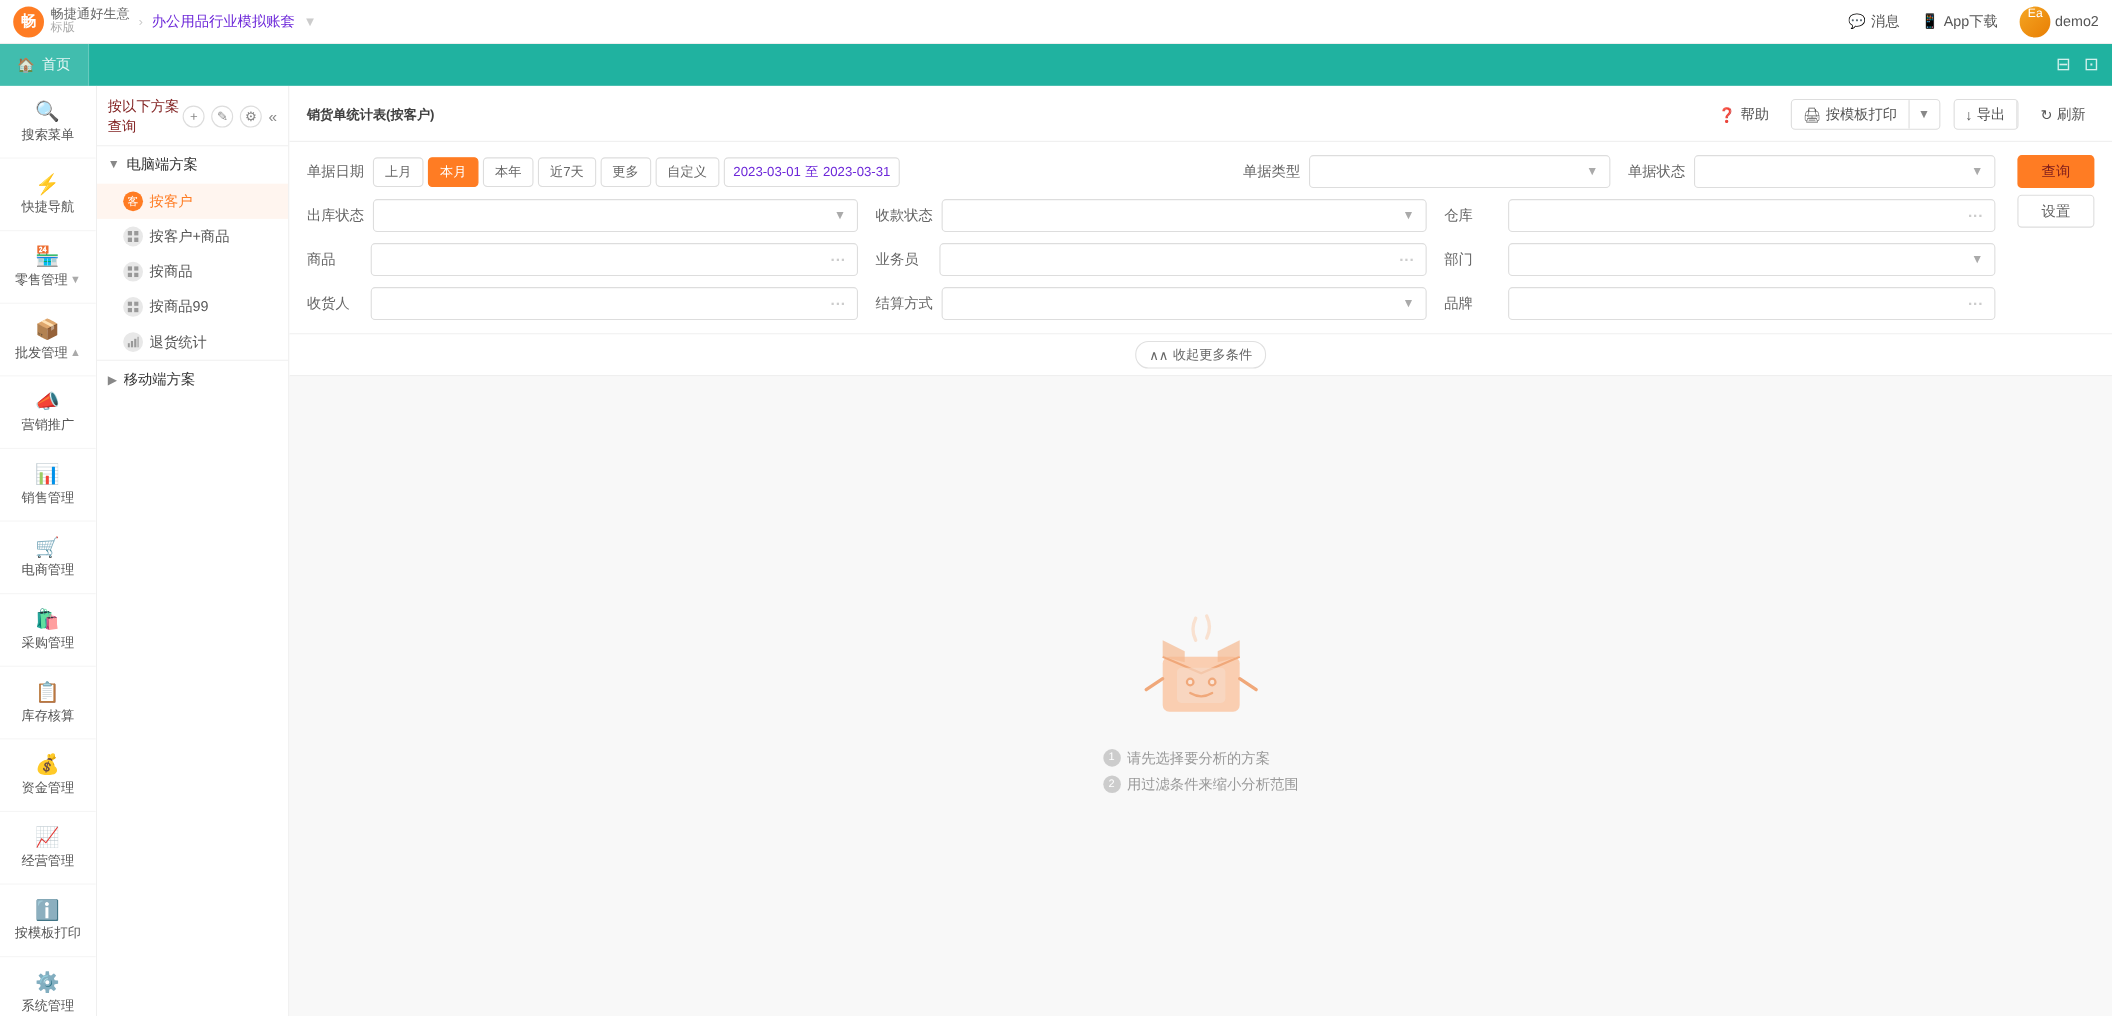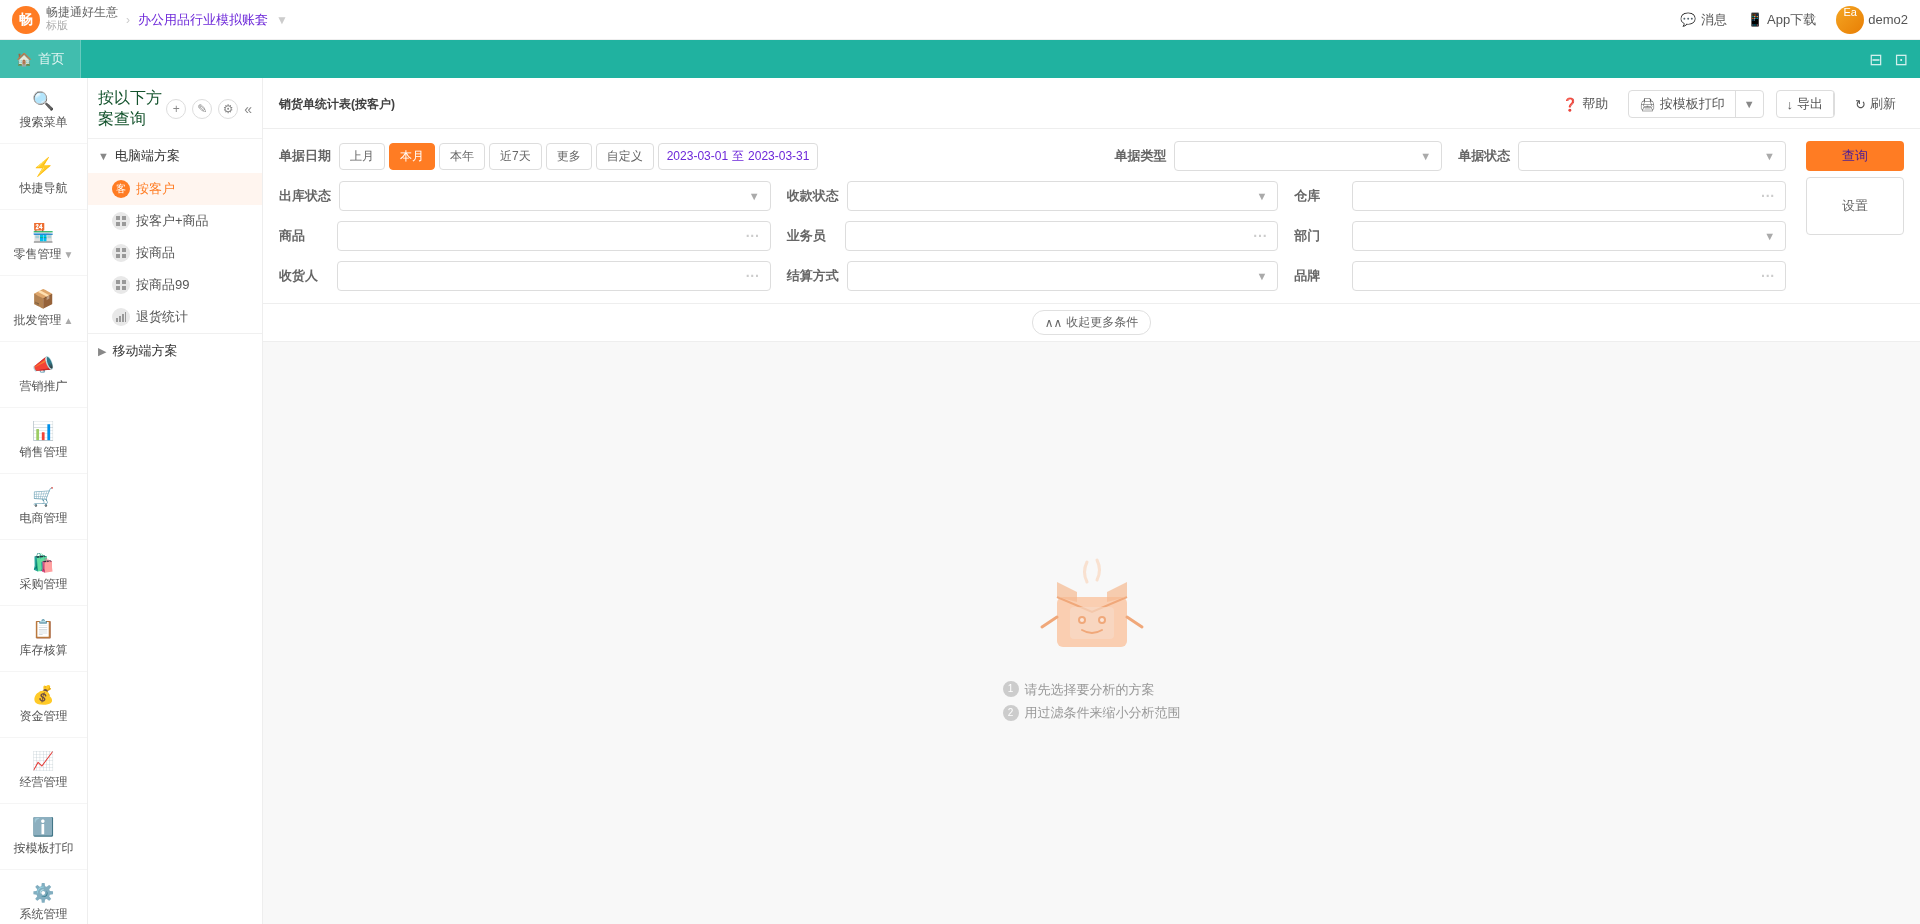--- a/index.html
+++ b/index.html
@@ -165,22 +165,22 @@
       overflow-y: auto;
     }
     .plan-panel-header {
       padding: 10px 10px 8px;
       display: flex;
       align-items: center;
       justify-content: space-between;
       border-bottom: 1px solid #f0f0f0;
     }
     .plan-panel-title {
-      font-size: 16px;
-      color: #14532d;
+      font-size: 13px;
+      color: #7f1d1d;
       font-weight: 500;
     }
     .plan-panel-actions {
       display: flex;
       gap: 6px;
       align-items: center;
     }
     .plan-action-btn {
       width: 20px;
       height: 20px;
@@ -306,21 +306,20 @@
       display: flex;
       align-items: center;
       gap: 8px;
       flex: 1;
     }
     .filter-label {
       font-size: 13px;
       color: #666;
       white-space: nowrap;
       min-width: 50px;
-      font-weight: bold;
     }
     .filter-control {
       flex: 1;
       border: 1px solid #ddd;
       border-radius: 4px;
       padding: 5px 10px;
       font-size: 13px;
       color: #333;
       background: #fff;
       cursor: pointer;
@@ -359,34 +358,34 @@
     
     .query-buttons {
       display: flex;
       flex-direction: column;
       gap: 6px;
       margin-left: 8px;
       flex-shrink: 0;
     }
     .btn-query {
       background: #ff7c23;
-      color: #4c1d95;
+      color: #7f1d1d;
       border: none;
       border-radius: 4px;
-      padding: 6px 36px;
+      padding: 6px 22px;
       font-size: 13px;
       cursor: pointer;
       white-space: nowrap;
     }
     .btn-settings {
       background: #fff;
       color: #666;
       border: 1px solid #ddd;
       border-radius: 4px;
-      padding: 19px 16px;
+      padding: 5px 16px;
       font-size: 13px;
       cursor: pointer;
     }
 
     
     .collapse-row {
       display: flex;
       justify-content: center;
       padding: 6px 0;
       background: #fff;

